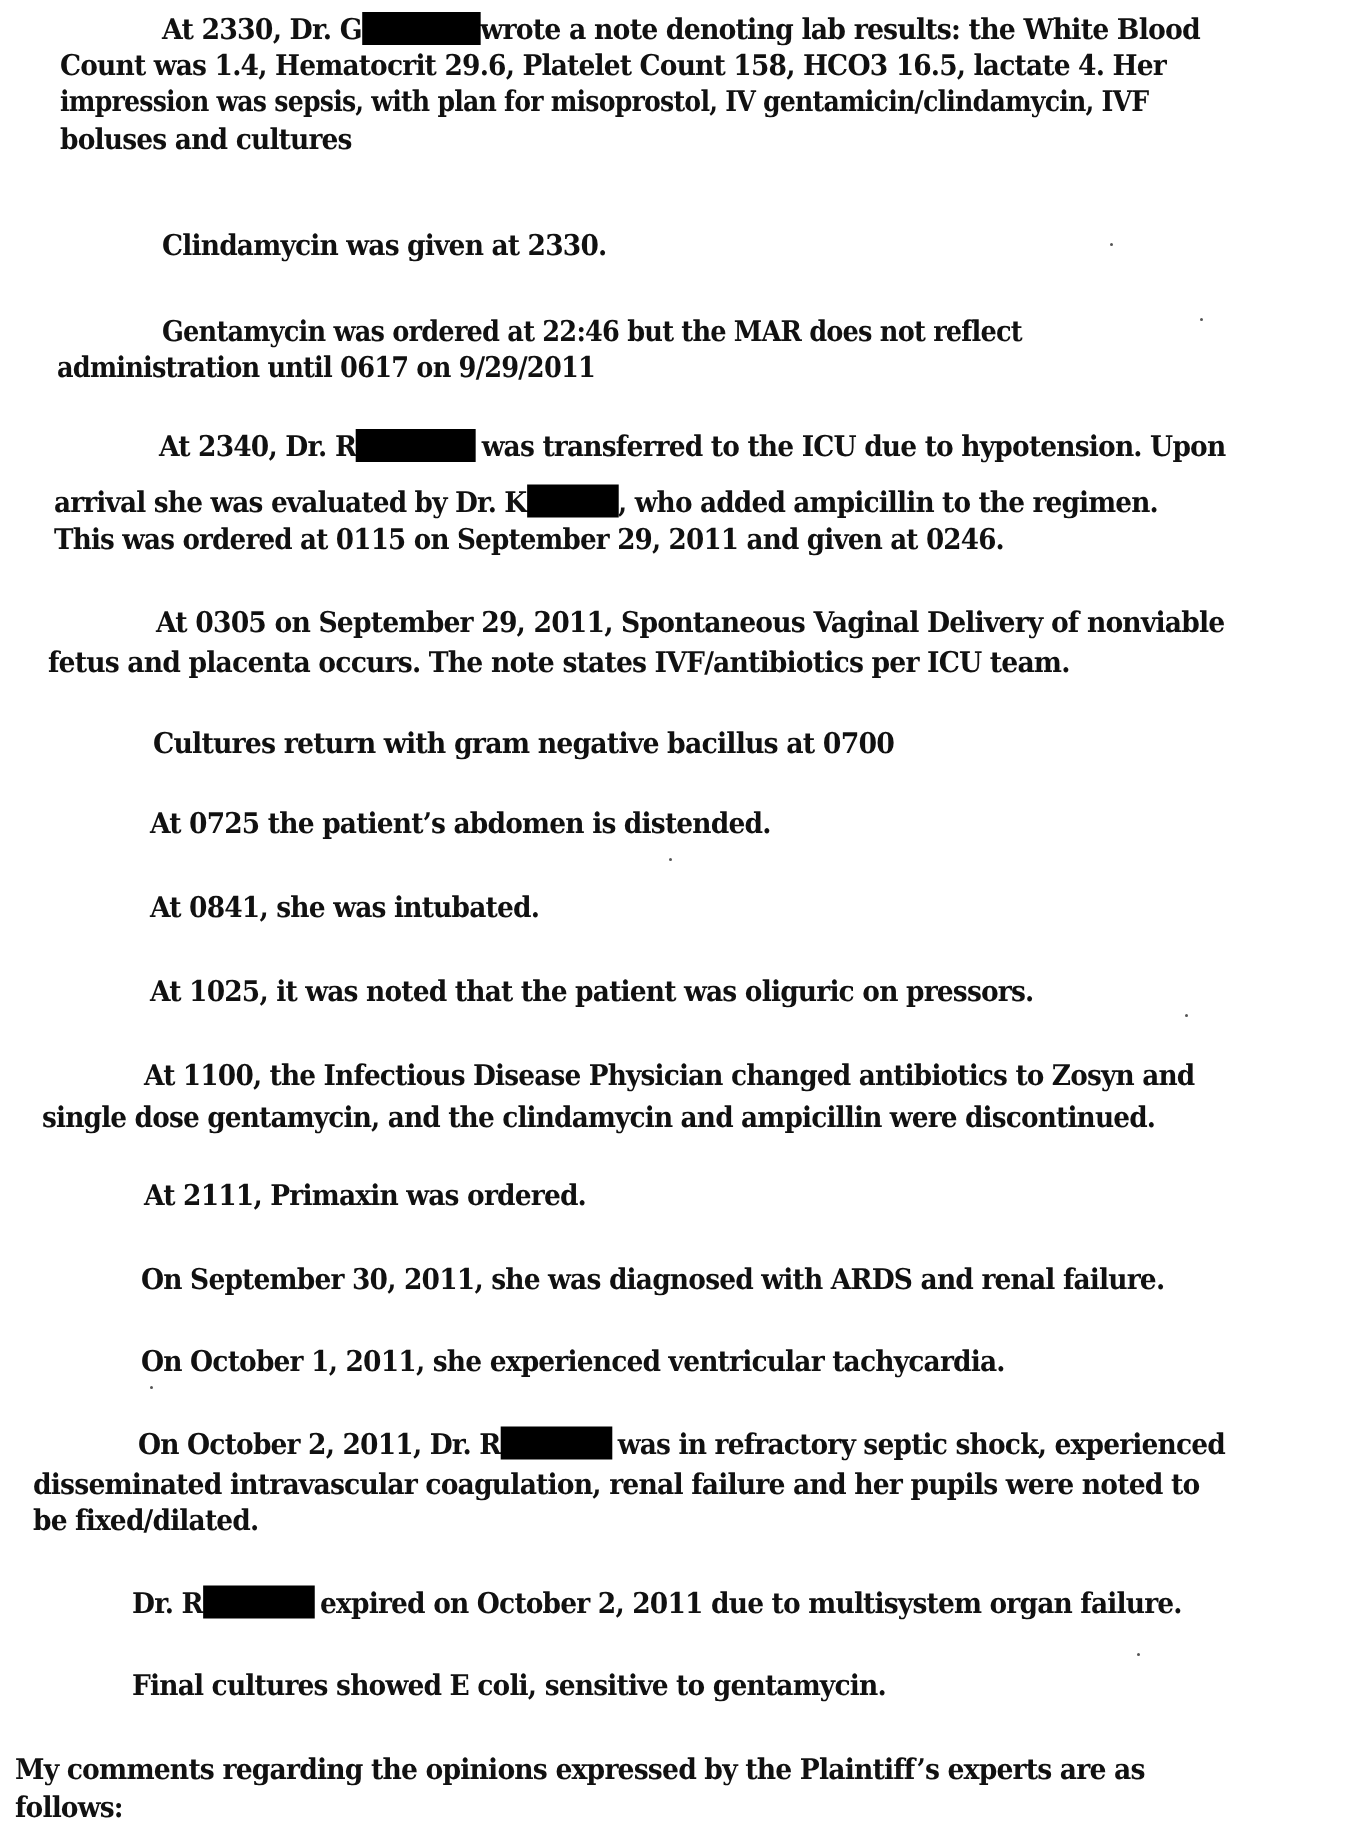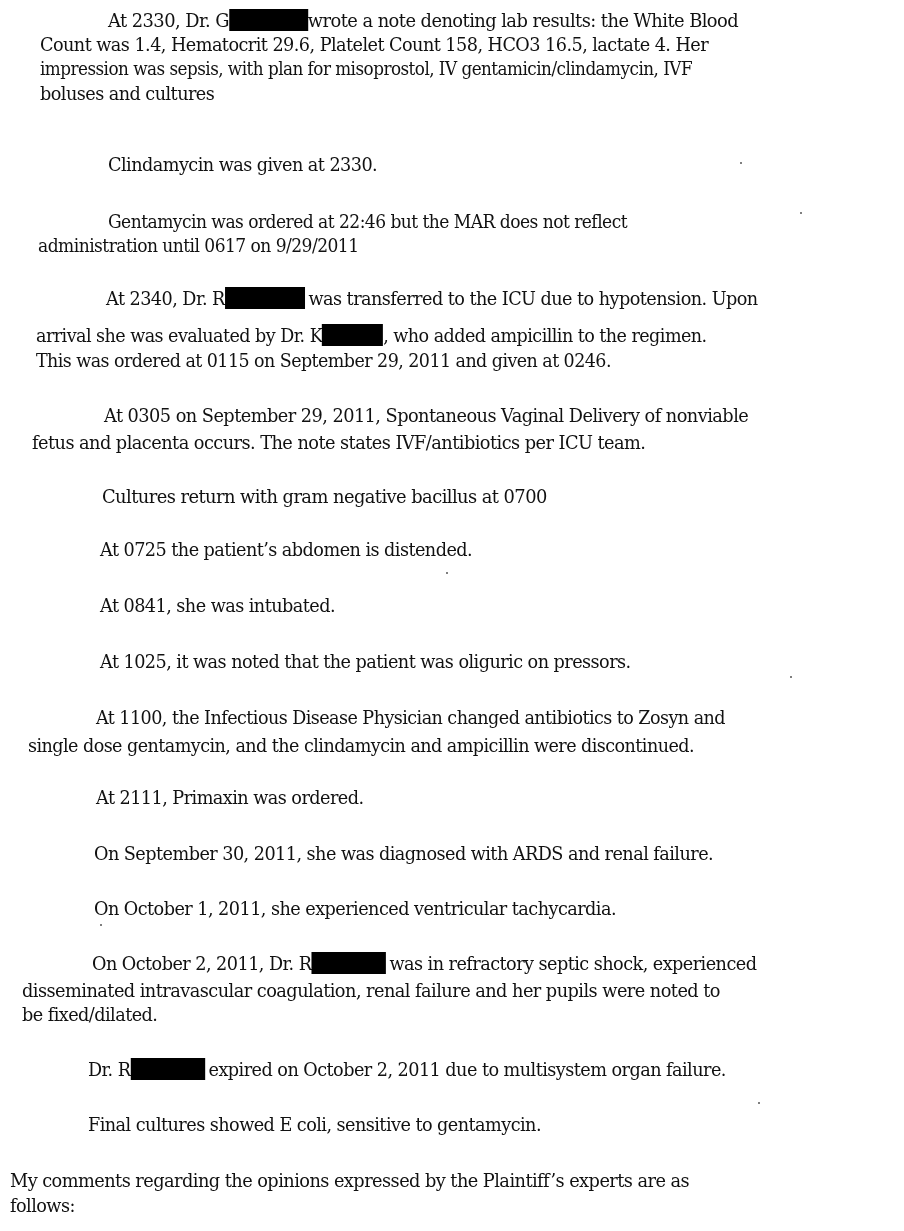--- a/index.html
+++ b/index.html
@@ -14,20 +14,21 @@
       overflow: hidden;
       font-family: "DejaVu Serif", "Liberation Serif", serif;
       color: #111111;
     }
     .page {
       position: absolute;
       left: 0; top: 0;
       width: 904px;
       height: 1231px;
       background: #ffffff;
+      font-weight: bold;
     }
     .line {
       position: absolute;
       white-space: nowrap;
       font-size: 19px;
       line-height: 24px;
       letter-spacing: -0.6px;
       transform-origin: left top;
     }
     .redact {

